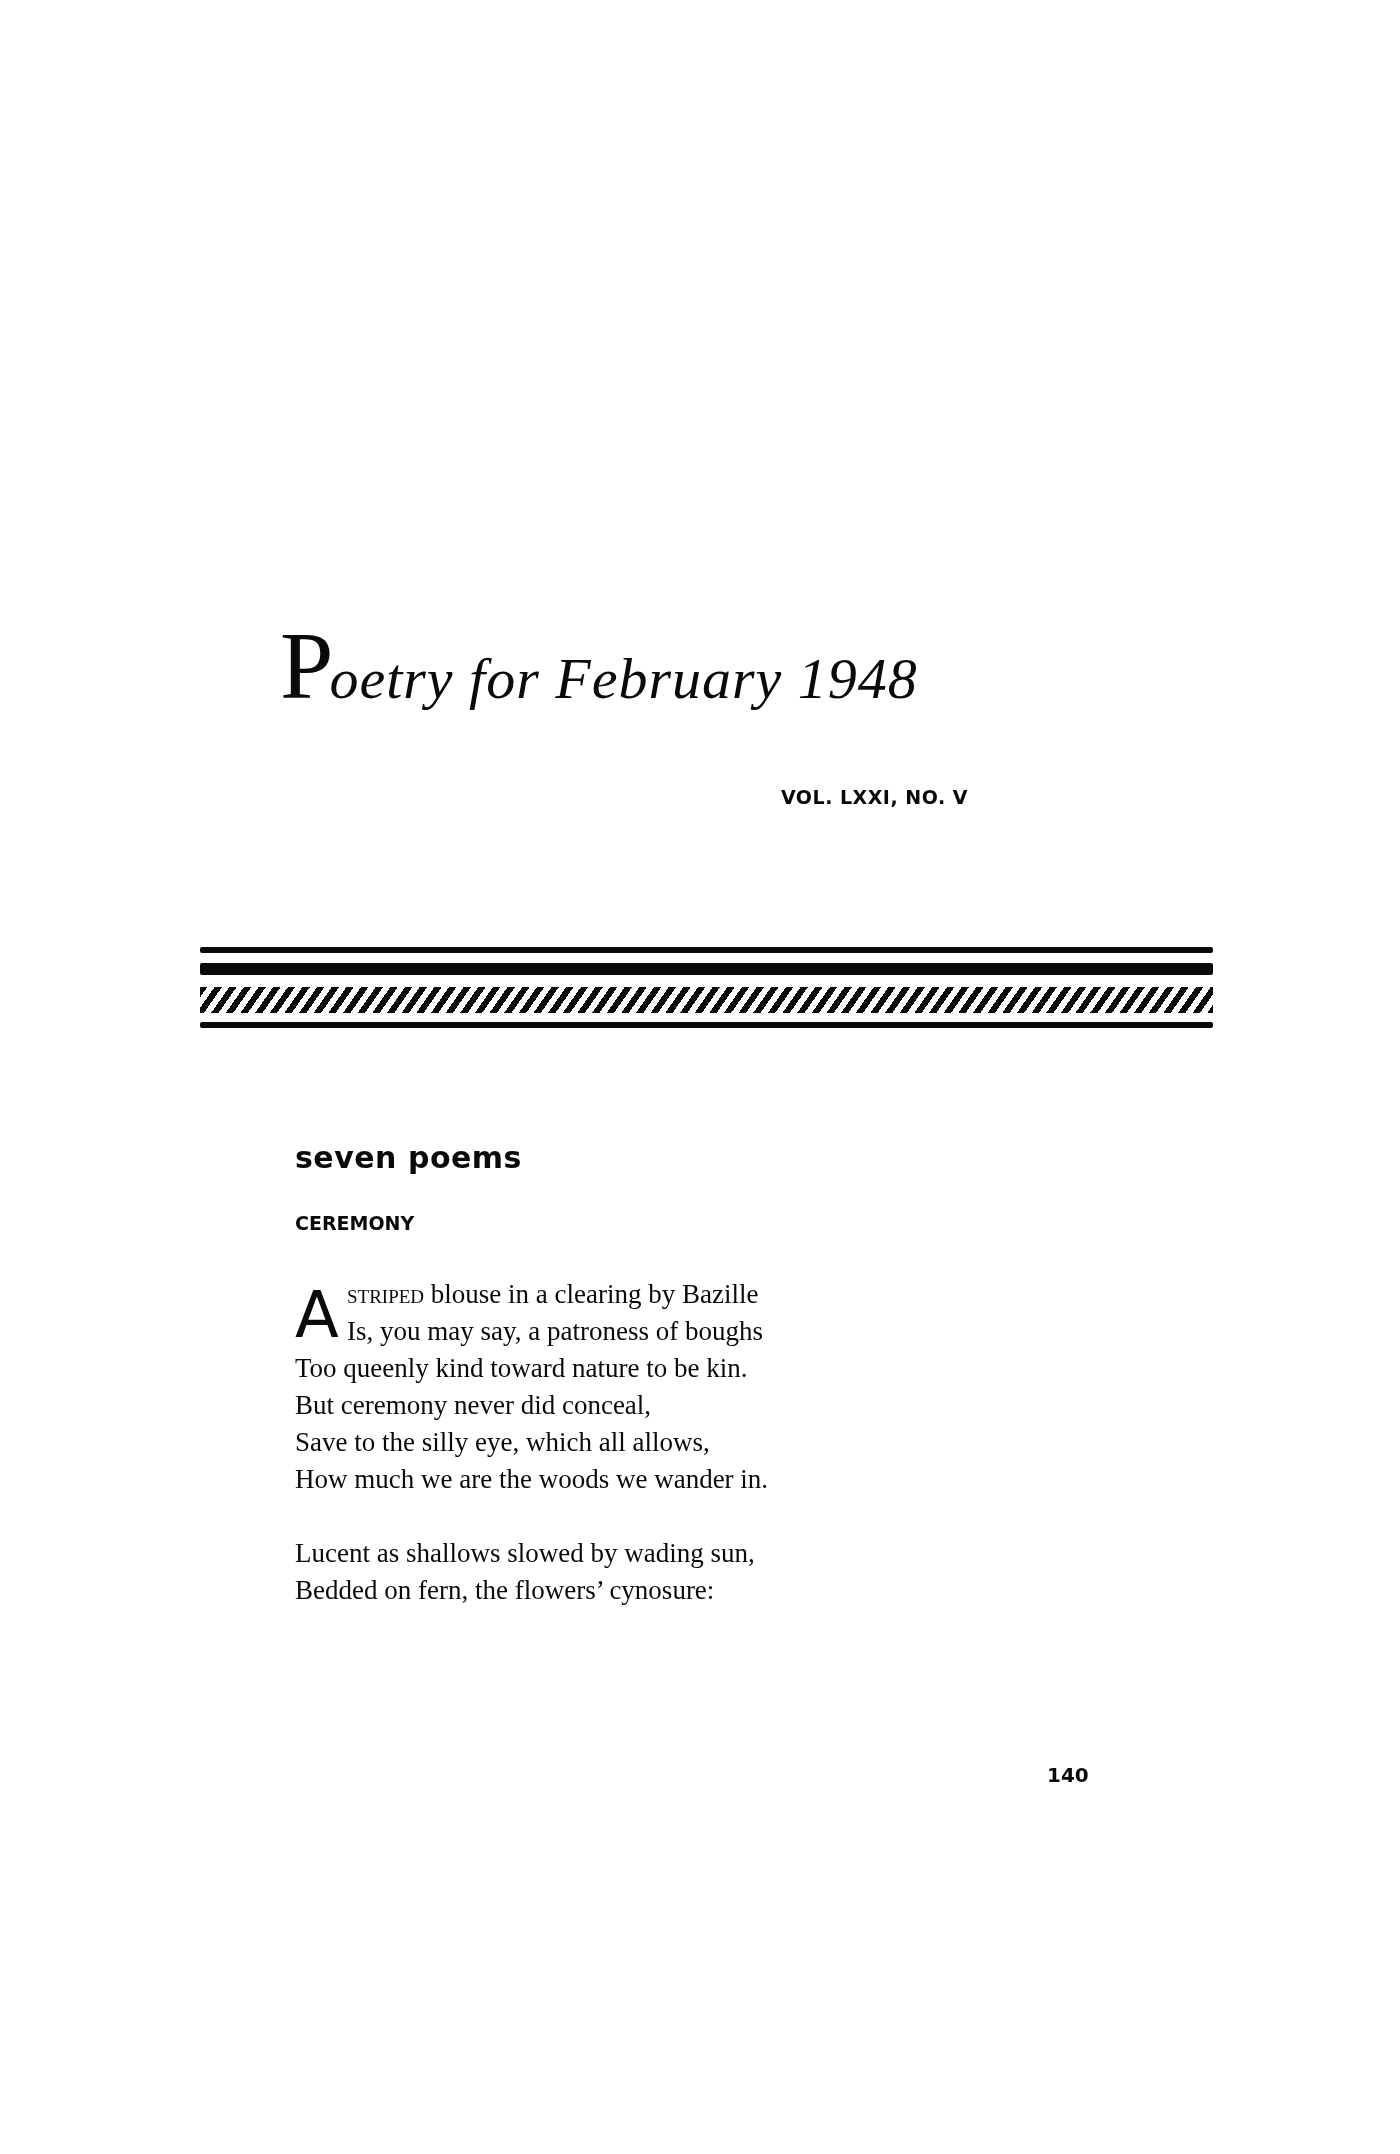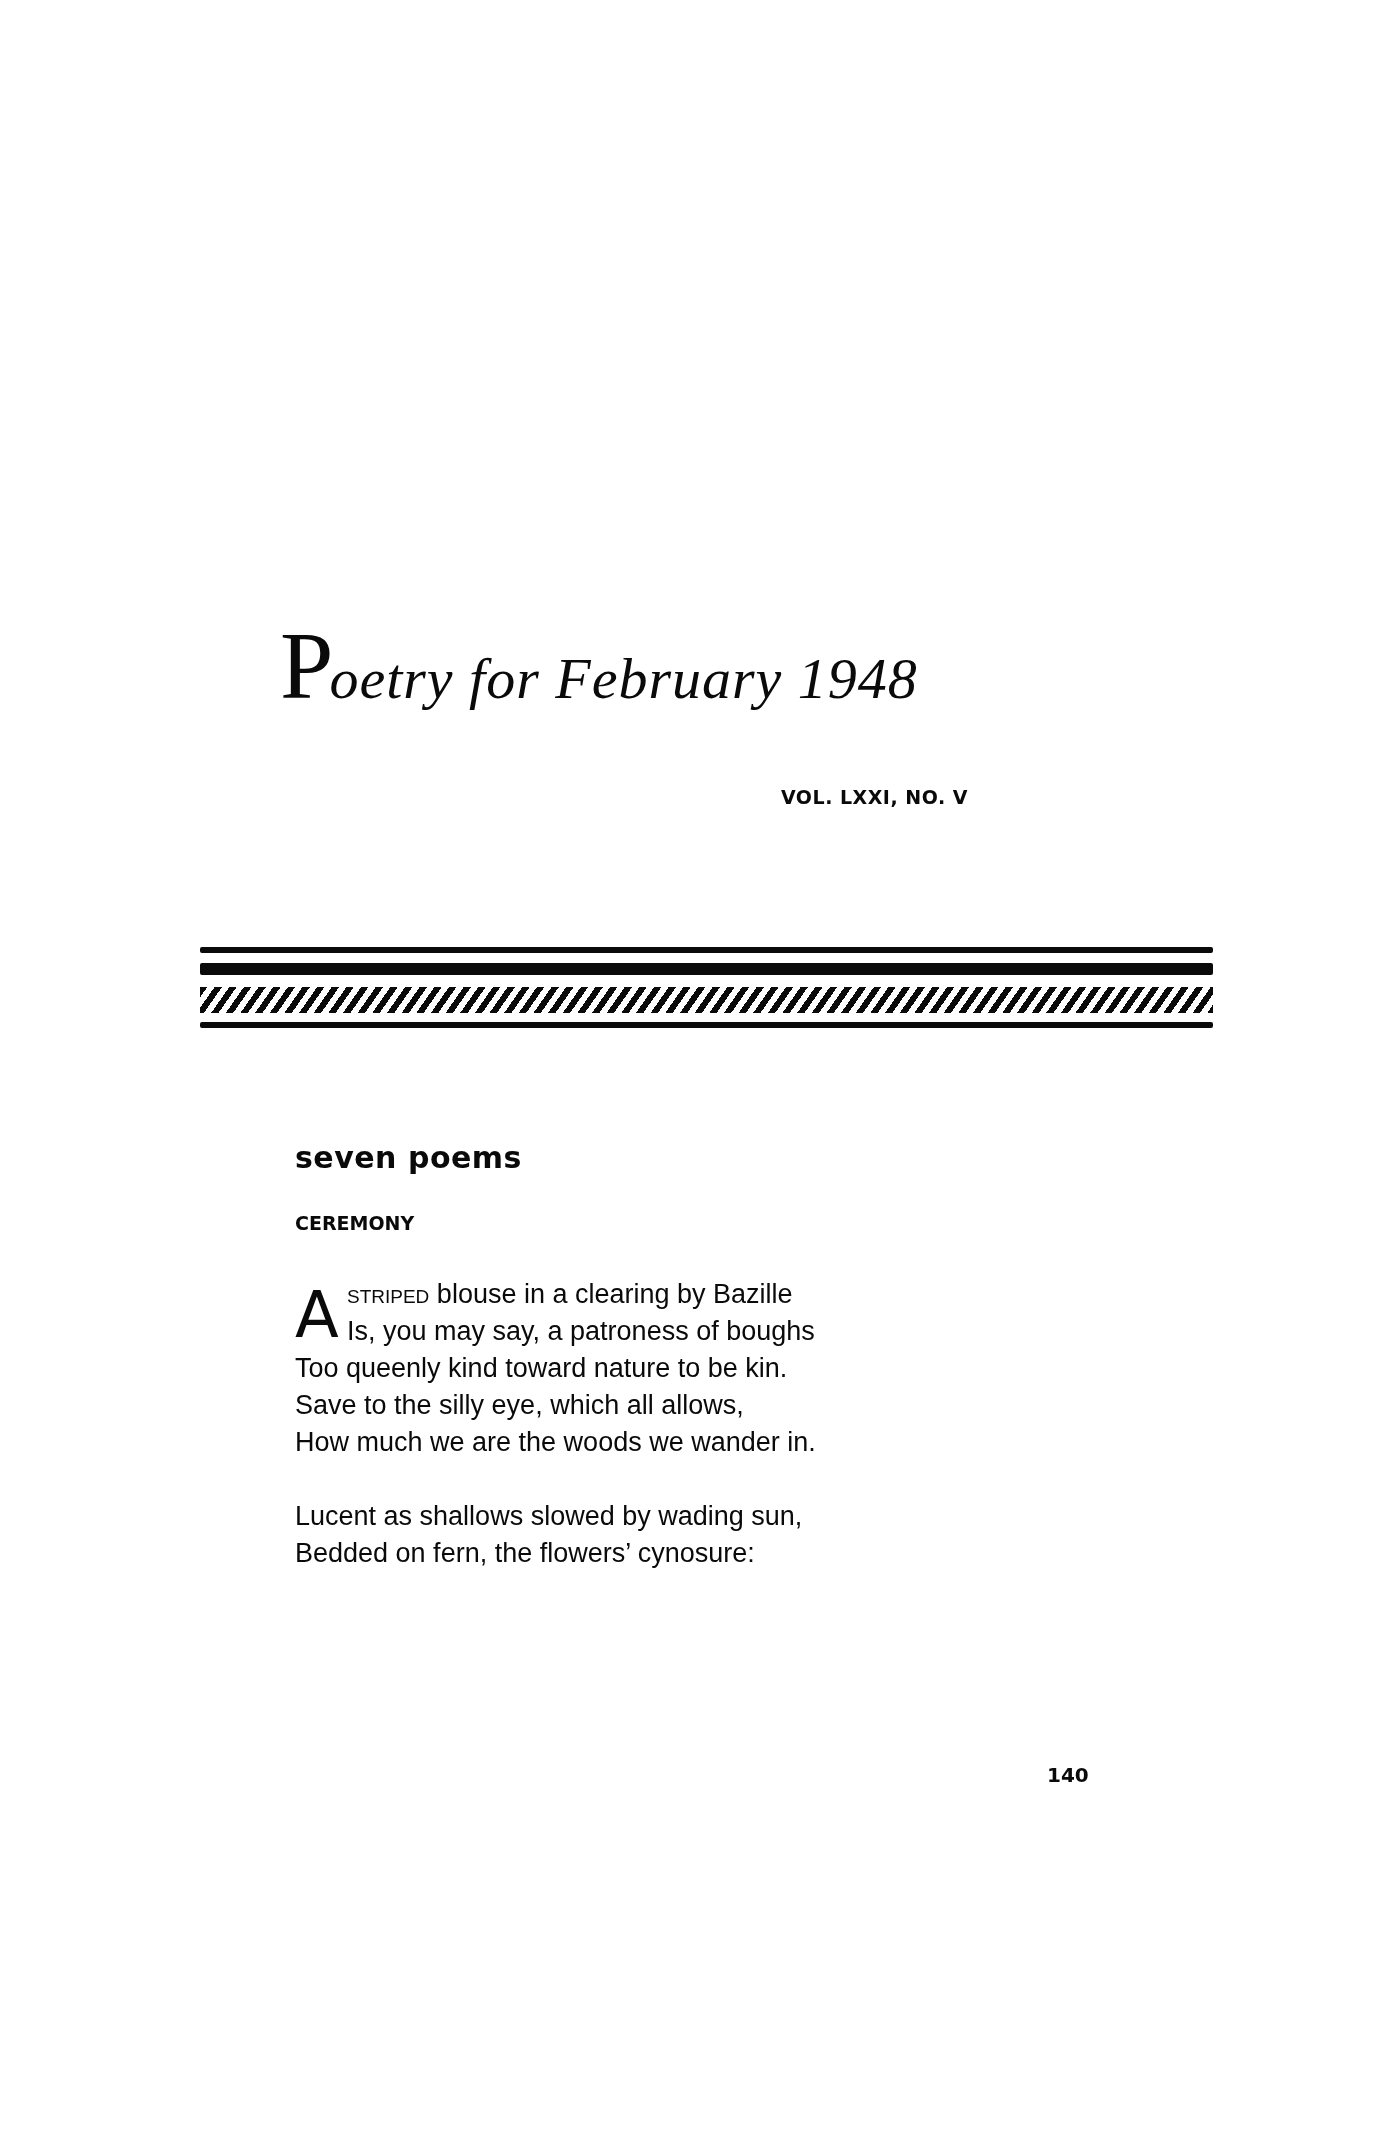--- a/index.html
+++ b/index.html
@@ -10,21 +10,21 @@
   .title .rest { font-family:"Liberation Serif", serif; font-style:italic; font-size:58px; letter-spacing:1px; }
   .volume { left:781px; top:786px; font-family:"DejaVu Sans", sans-serif; font-weight:bold; font-size:19px; letter-spacing:0.5px; }
   .rule { left:200px; width:1013px; top:942px; height:88px; }
   .rule .line1 { position:absolute; left:0; right:0; top:5px; height:6px; background:#0a0a0a; border-radius:2px; }
   .rule .line2 { position:absolute; left:0; right:0; top:21px; height:12px; background:#0a0a0a; border-radius:2px; }
   .rule .hatch { position:absolute; left:0; right:0; top:45px; height:26px;
     background: repeating-linear-gradient(125deg, #0a0a0a 0px, #0a0a0a 6px, transparent 6px, transparent 12px); }
   .rule .line3 { position:absolute; left:0; right:0; top:80px; height:6px; background:#0a0a0a; border-radius:2px; }
   .section { left:295px; top:1140px; font-family:"DejaVu Sans", sans-serif; font-weight:bold; font-size:30px; letter-spacing:0.5px; }
   .poem-title { left:295px; top:1212px; font-family:"DejaVu Sans", sans-serif; font-weight:bold; font-size:19px; letter-spacing:0px; }
-  .poem { left:295px; top:1276px; font-family:Liberation Sans, sans-serif; font-size:27px; line-height:37px; }
+  .poem { left:295px; top:1276px; font-family:Liberation Serif, serif; font-size:27px; line-height:37px; }
   .poem .line { display:block; white-space:nowrap; }
   .poem .indent { padding-left:52px; }
   .drop-cap { position:absolute; left:295px; top:1283px; font-family:"DejaVu Sans", sans-serif; font-size:64px; line-height:64px; font-weight:normal; }
   .small-caps { font-variant:small-caps; text-transform:lowercase; font-size:27px; }
   .stanza-gap { height:37px; }
   .page-number { left:1047px; top:1763px; font-family:"DejaVu Sans", sans-serif; font-weight:bold; font-size:20px; }
 </style>
 </head>
 <body>
 
@@ -45,20 +45,21 @@
 
 <div class="abs poem-title">CEREMONY</div>
 
 <div class="drop-cap">A</div>
 
 <div class="abs poem">
   <div>
     <span class="line indent"><span class="small-caps">STRIPED</span><span> blouse in a clearing by Bazille</span></span>
     <span class="line indent">Is, you may say, a patroness of boughs</span>
     <span class="line">Too queenly kind toward nature to be kin.</span>
+    <span class="line">But ceremony never did conceal,</span>
     <span class="line">Save to the silly eye, which all allows,</span>
     <span class="line">How much we are the woods we wander in.</span>
   </div>
   <div class="stanza-gap"></div>
   <div>
     <span class="line">Lucent as shallows slowed by wading sun,</span>
     <span class="line">Bedded on fern, the flowers’ cynosure:</span>
   </div>
 </div>
 

